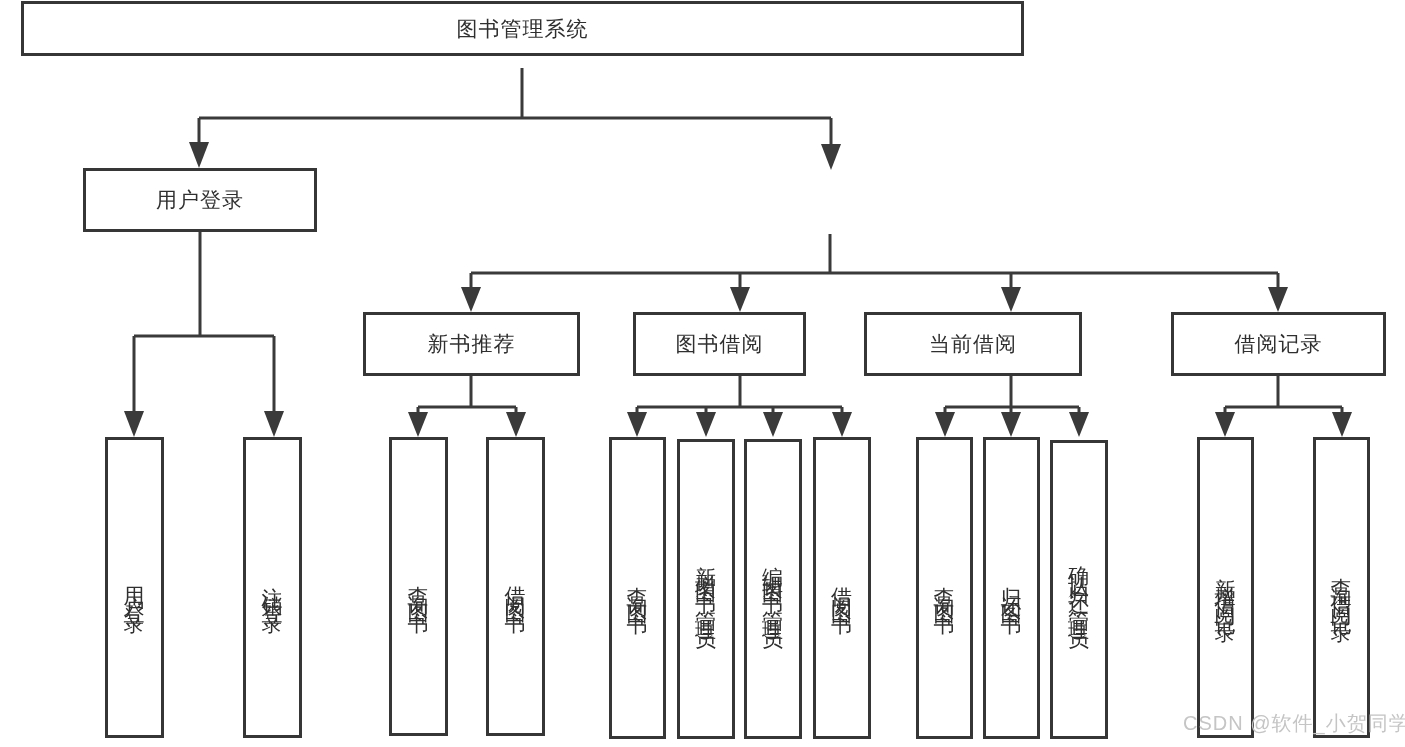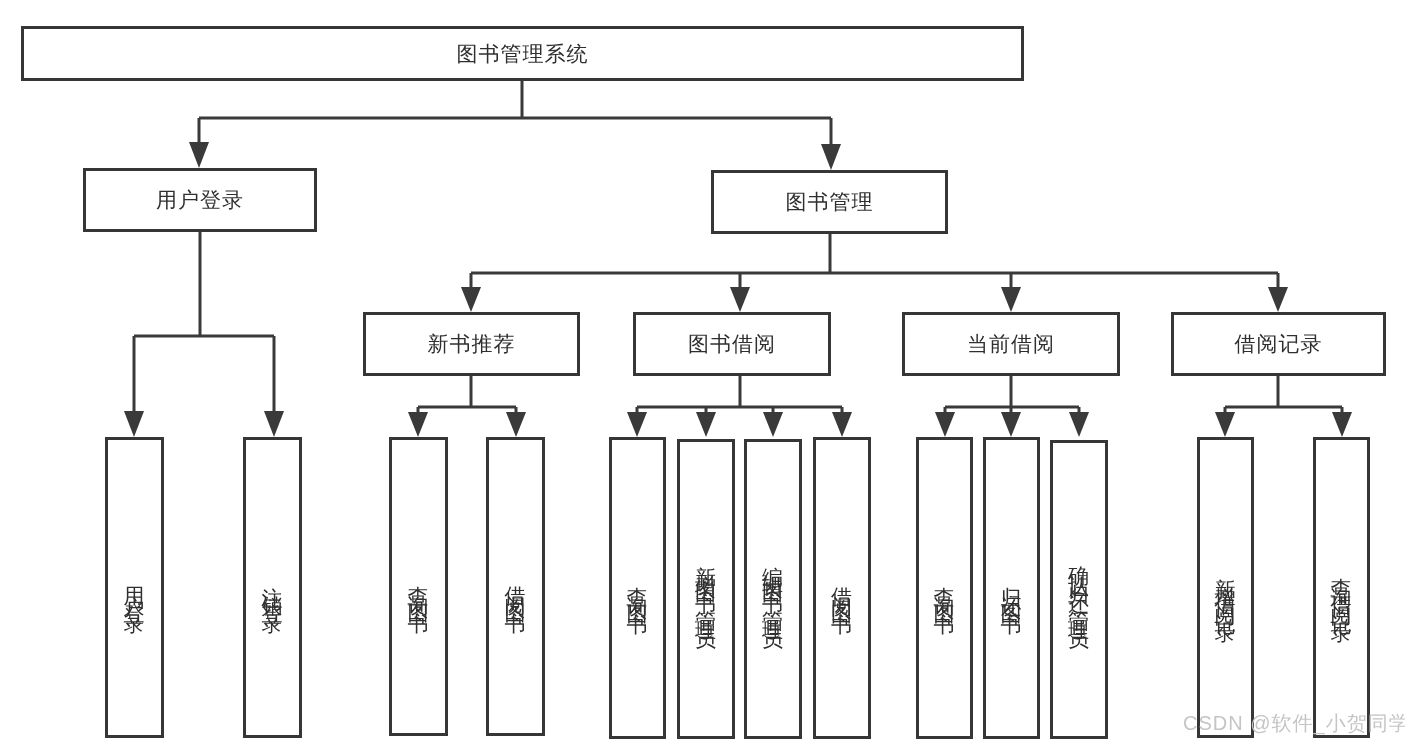--- a/index.html
+++ b/index.html
@@ -84,38 +84,35 @@
       <polygon points="763,412 783,412 773,437"></polygon>
       <polygon points="832,412 852,412 842,437"></polygon>
       <polygon points="935,412 955,412 945,437"></polygon>
       <polygon points="1001,412 1021,412 1011,437"></polygon>
       <polygon points="1069,412 1089,412 1079,437"></polygon>
       <polygon points="1215,412 1235,412 1225,437"></polygon>
       <polygon points="1332,412 1352,412 1342,437"></polygon>
     </g>
   </svg>
 
-  <div class="box hbox" style="left:21px; top:26px; width:1003px; height:55px;">
+  <div class="box hbox" style="left:21px; top:1px; width:1003px; height:55px;">
     <span>图书管理系统</span>
   </div>
 
   <div class="box hbox" style="left:83px; top:168px; width:234px; height:64px;">
     <span>用户登录</span>
   </div>
-  <div class="box hbox" style="left:711px; top:170px; width:237px; height:64px;">
-    <span>图书管理</span>
-  </div>
 
   <div class="box hbox" style="left:363px; top:312px; width:217px; height:64px;font-family:Liberation Mono, monospace;">
     <span>新书推荐</span>
   </div>
-  <div class="box hbox" style="left:633px; top:312px; width:198px; height:64px;">
+  <div class="box hbox" style="left:633px; top:312px; width:173px; height:64px;">
     <span>图书借阅</span>
   </div>
-  <div class="box hbox" style="left:902px; top:312px; width:218px; height:64px;">
+  <div class="box hbox" style="left:864px; top:312px; width:218px; height:64px;">
     <span>当前借阅</span>
   </div>
   <div class="box hbox" style="left:1171px; top:312px; width:215px; height:64px;">
     <span>借阅记录</span>
   </div>
 
   <div class="box vbox" style="left:105px; top:437px; width:59px; height:301px;">
     <span class="vtext">用户登录</span>
   </div>
   <div class="box vbox" style="left:243px; top:437px; width:59px; height:301px;">

